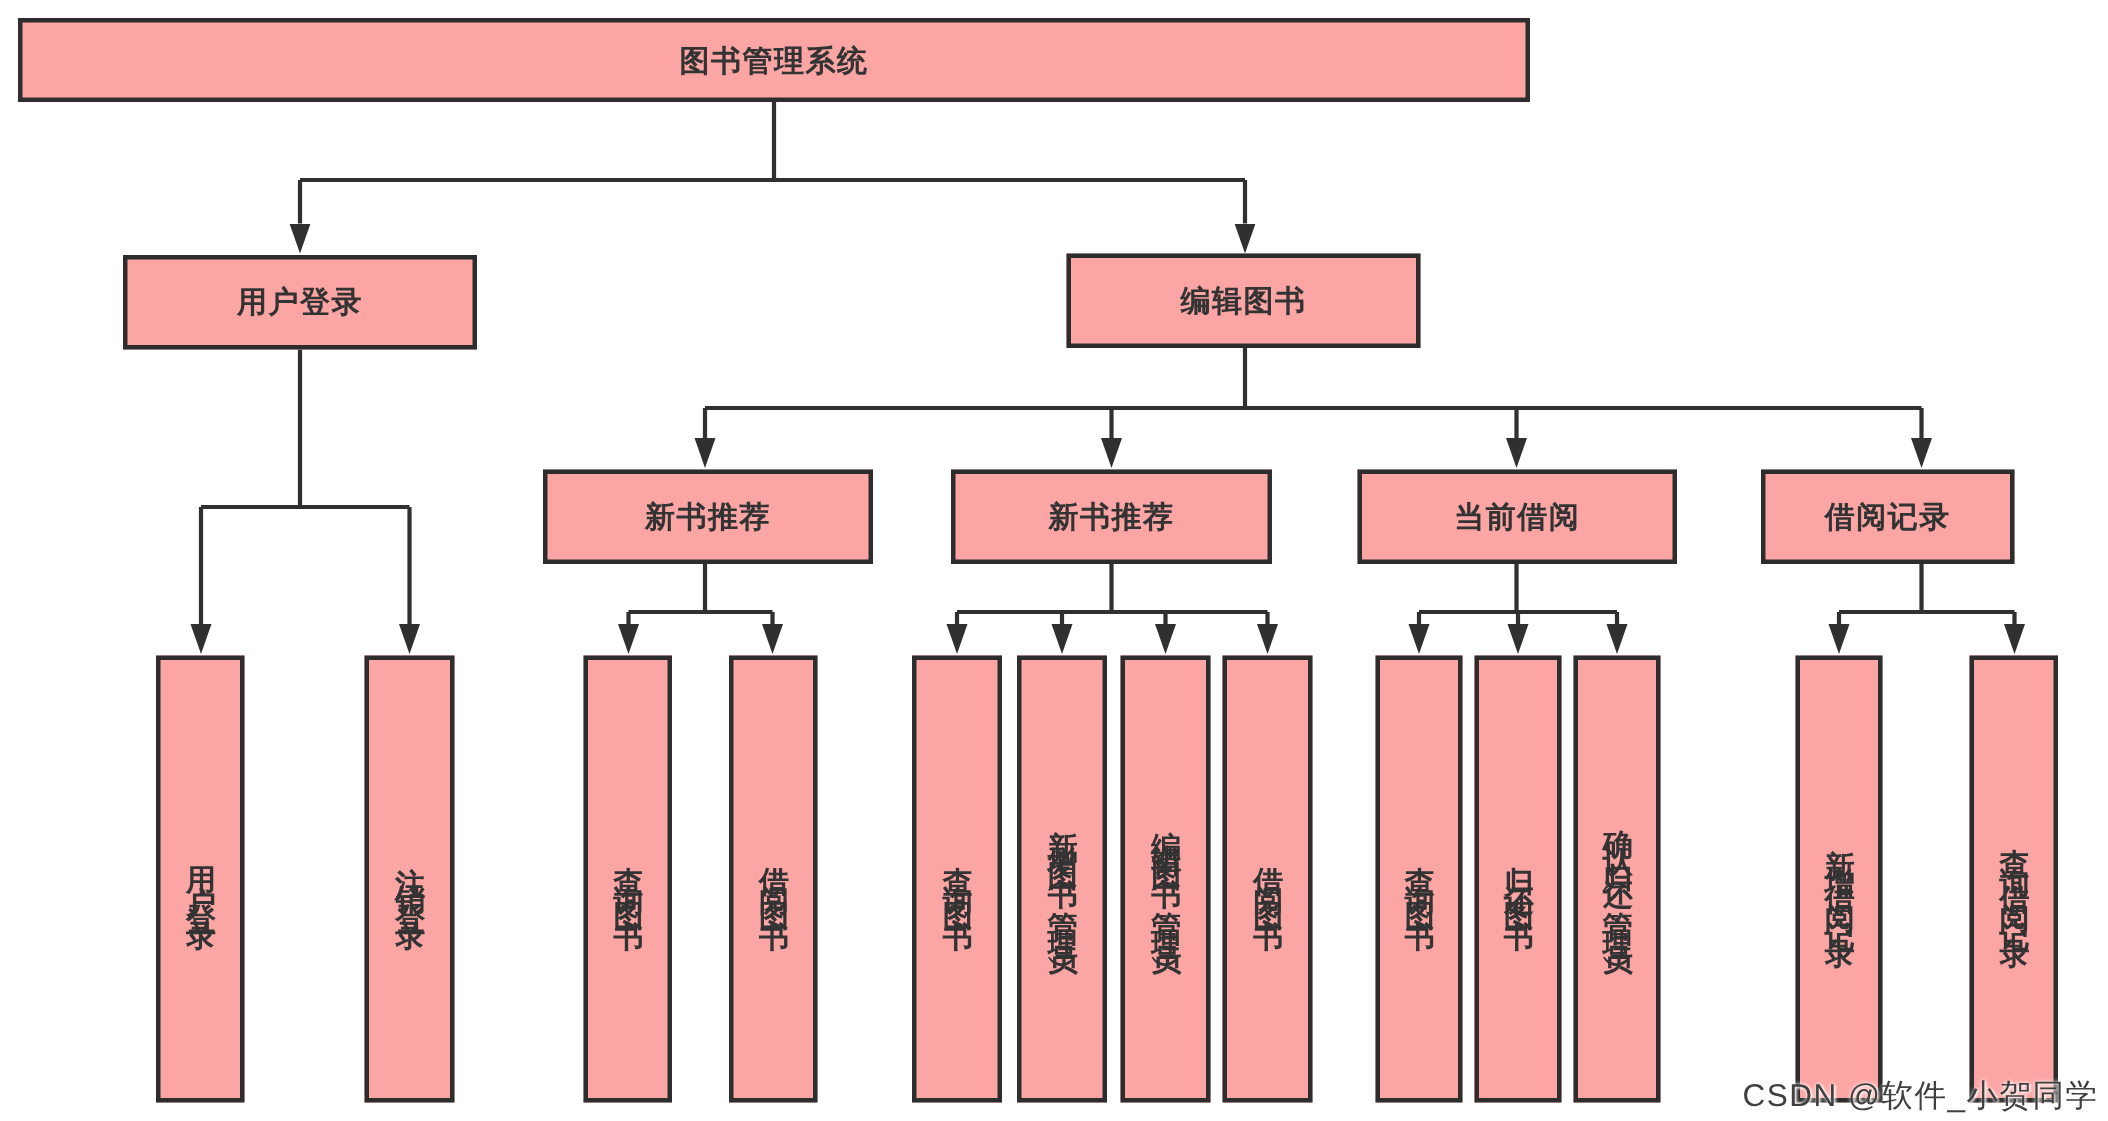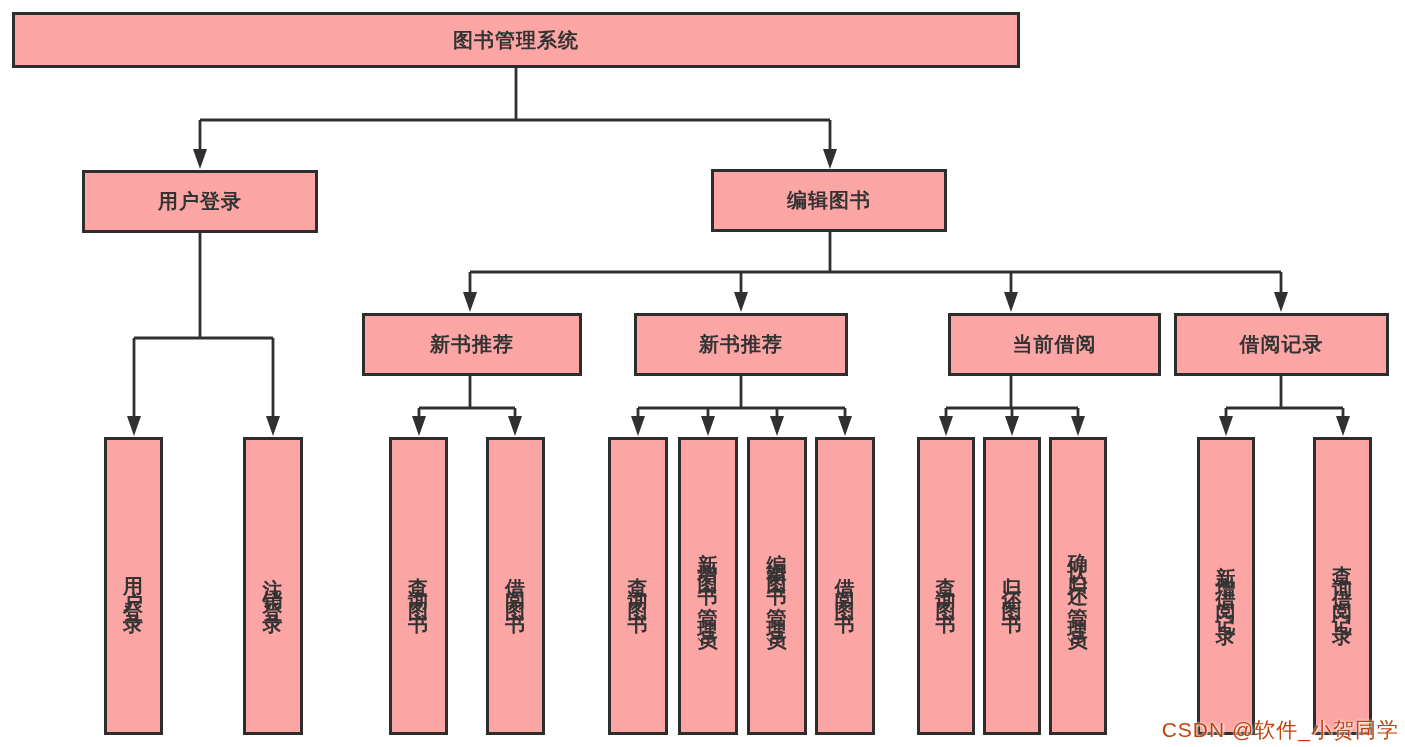--- a/index.html
+++ b/index.html
@@ -36,21 +36,21 @@
     font-size: 20px;
     color: #333333;
     line-height: 1;
   }
   .leaf.dense .vtext { letter-spacing: 11px; }
   .watermark {
     position: absolute;
     right: 6px;
     bottom: 3px;
     font-size: 21px;
-    color: #c2410c;
+    color: #404040;
     letter-spacing: 1px;
     text-shadow: 0 0 3px #ffffff, 1px 1px 2px #ffffff;
     white-space: nowrap;
   }
 </style>
 </head>
 <body>
 
 <div class="canvas">
 
@@ -102,24 +102,24 @@
   <div class="box" style="left:711px; top:169px; width:236px; height:63px;">
     <span>编辑图书</span>
   </div>
 
   <div class="box" style="left:362px; top:313px; width:220px; height:63px;">
     <span>新书推荐</span>
   </div>
   <div class="box" style="left:634px; top:313px; width:214px; height:63px;">
     <span>新书推荐</span>
   </div>
-  <div class="box" style="left:905px; top:313px; width:213px; height:63px;margin-left:43px;">
+  <div class="box" style="left:905px; top:313px; width:213px; height:63px;">
     <span>当前借阅</span>
   </div>
-  <div class="box" style="left:1174px; top:313px; width:215px; height:63px;justify-content:center;">
+  <div class="box" style="left:1174px; top:313px; width:169px; height:63px;justify-content:center;">
     <span>借阅记录</span>
   </div>
 
   <div class="box leaf" style="left:104px; top:437px; width:59px; height:298px;">
     <span class="vtext">用户登录</span>
   </div>
   <div class="box leaf" style="left:243px; top:437px; width:60px; height:298px;">
     <span class="vtext">注销登录</span>
   </div>
 

